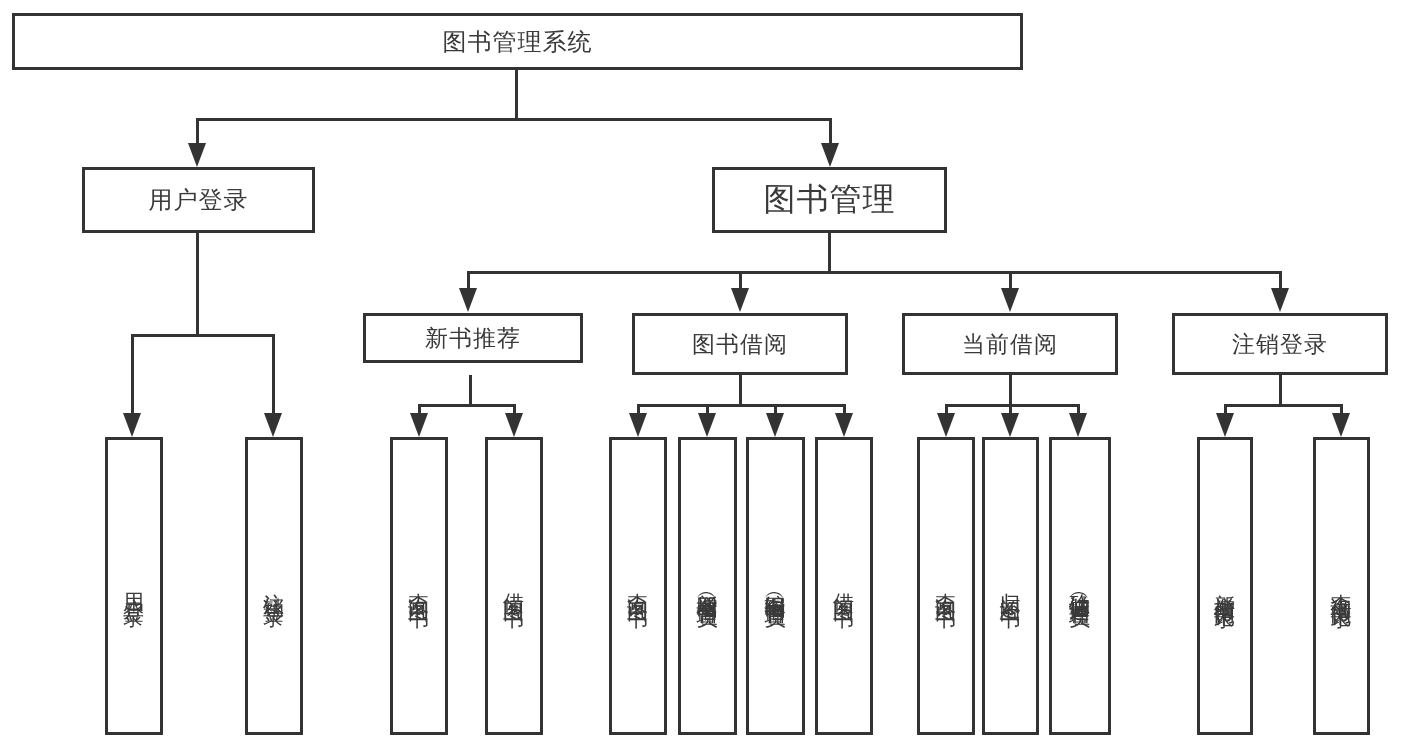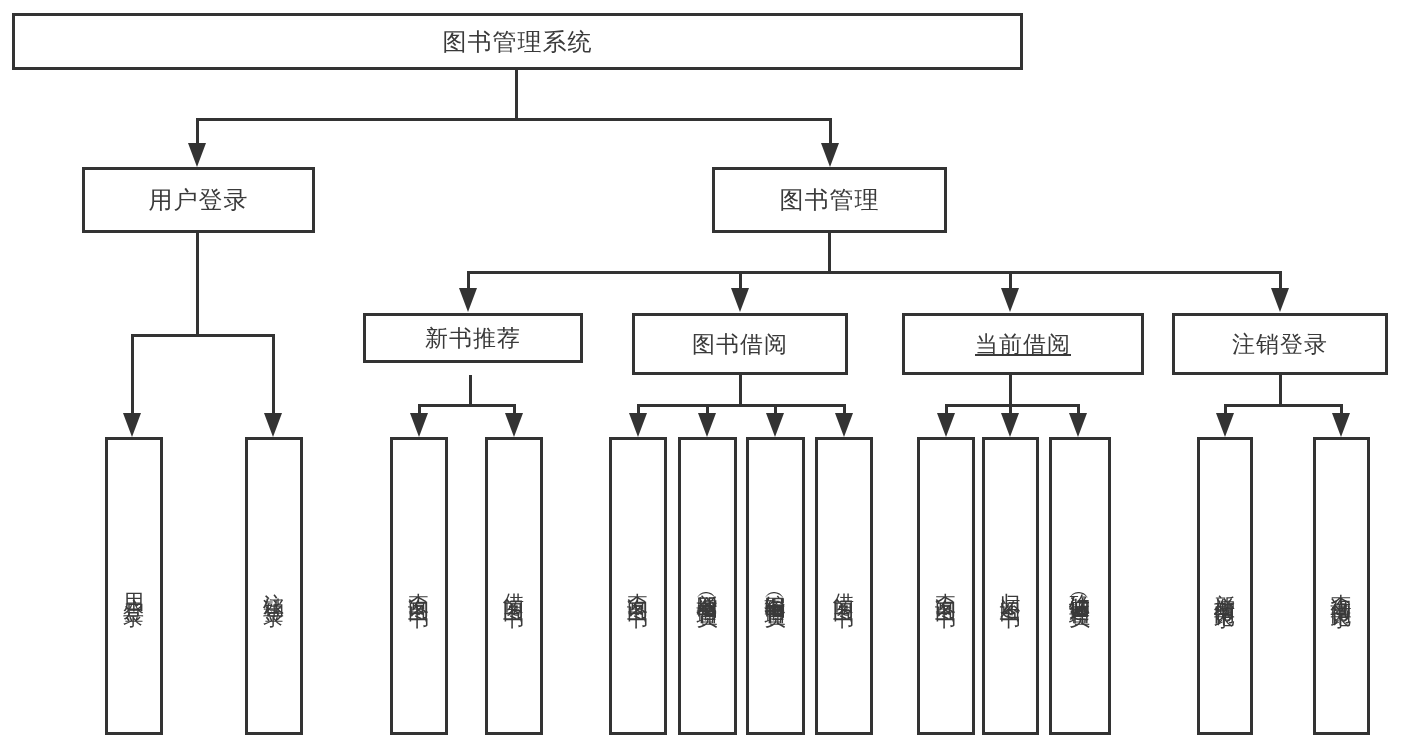--- a/index.html
+++ b/index.html
@@ -63,31 +63,31 @@
 
 <div id="canvas">
 
   <div class="node" style="left:12px;top:13px;width:1011px;height:57px;font-size:24px;align-items:center;">
     <span>图书管理系统</span>
   </div>
 
   <div class="node" style="left:82px;top:167px;width:233px;height:66px;font-size:24px;">
     <span>用户登录</span>
   </div>
-  <div class="node" style="left:712px;top:167px;width:235px;height:66px;font-size:24px;">
+  <div class="node" style="left:712px;top:167px;width:235px;height:66px;font-size:32px;">
     <span>图书管理</span>
   </div>
 
   <div class="node" style="left:363px;top:313px;width:220px;height:50px;">
     <span>新书推荐</span>
   </div>
   <div class="node" style="left:632px;top:313px;width:216px;height:62px;justify-content:center;">
     <span>图书借阅</span>
   </div>
-  <div class="node" style="left:902px;top:313px;width:242px;height:62px;text-decoration:underline;">
+  <div class="node" style="left:902px;top:313px;width:216px;height:62px;">
     <span>当前借阅</span>
   </div>
   <div class="node" style="left:1172px;top:313px;width:216px;height:62px;">
     <span>注销登录</span>
   </div>
 
   <div class="vnode" style="left:105px;width:58px;">
     <span>用户登录</span>
   </div>
   <div class="vnode" style="left:245px;width:58px;">

